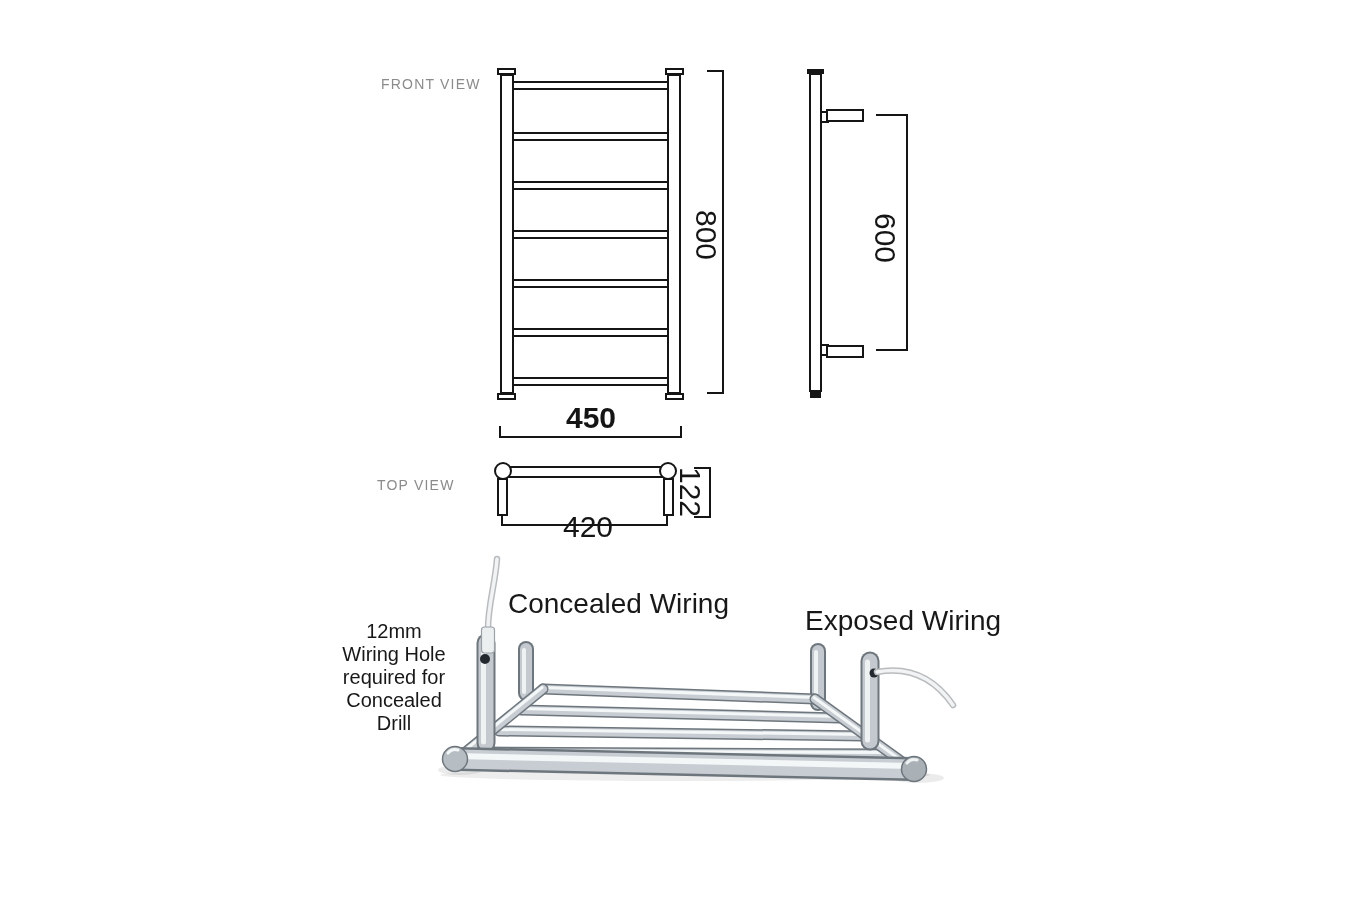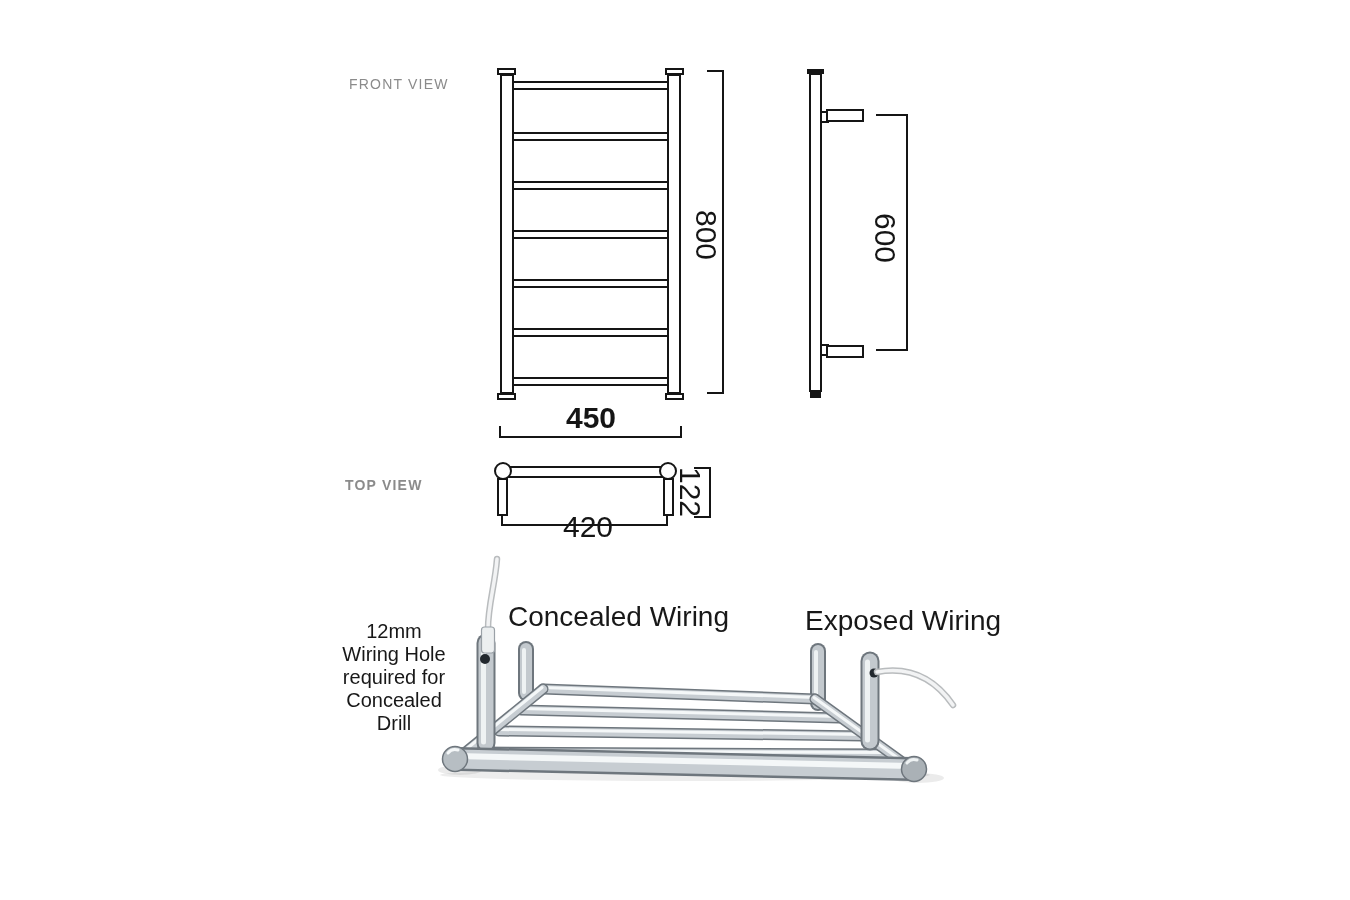--- a/index.html
+++ b/index.html
@@ -4,21 +4,21 @@
 <style>
   html,body{margin:0;padding:0;background:#fff;}
   #canvas{position:relative;width:1350px;height:900px;background:#ffffff;overflow:hidden;
           font-family:"Liberation Sans",sans-serif;}
   .abs{position:absolute;}
   .box{position:absolute;background:#fff;border:2px solid #151515;box-sizing:border-box;}
   .ln{position:absolute;background:#151515;}
   .dim{position:absolute;color:#151515;font-size:30px;line-height:30px;text-align:center;
        font-family:"Liberation Sans",sans-serif;white-space:nowrap;}
   .rot{transform:rotate(90deg);}
-  .view-label{position:absolute;color:#8b8b8b;font-size:14px;letter-spacing:1.2px;white-space:nowrap;}
+  .view-label{position:absolute;color:#8b8b8b;font-size:14px;letter-spacing:1.2px;white-space:nowrap;margin-left:32px;}
   .goth{position:absolute;color:#181818;white-space:nowrap;}
   .note-line{font-size:20px;line-height:23px;text-align:center;}
 </style>
 </head>
 <body>
 
 <div id="canvas">
 
   <div class="view-label" style="left:349px;top:76px;">FRONT VIEW</div>
 
@@ -60,21 +60,21 @@
     <div class="box" style="left:826px;top:109px;width:38px;height:13px;"></div>
     <div class="box" style="left:820px;top:344px;width:9px;height:12px;"></div>
     <div class="box" style="left:826px;top:345px;width:38px;height:13px;"></div>
 
     <div class="ln" style="left:906px;top:114px;width:2px;height:237px;"></div>
     <div class="ln" style="left:876px;top:114px;width:30px;height:2px;"></div>
     <div class="ln" style="left:876px;top:349px;width:30px;height:2px;"></div>
     <div class="dim rot" style="left:835px;top:223px;width:100px;height:30px;">600</div>
   </div>
 
-  <div class="view-label" style="left:345px;top:477px;font-weight:bold;">TOP VIEW</div>
+  <div class="view-label" style="left:345px;top:477px;">TOP VIEW</div>
 
   <div>
     <div class="box" style="left:502px;top:466px;width:167px;height:12px;"></div>
     <div class="box" style="left:497px;top:478px;width:11px;height:38px;"></div>
     <div class="box" style="left:663px;top:478px;width:11px;height:38px;"></div>
     <div class="box" style="left:494px;top:462px;width:18px;height:18px;border-radius:50%;"></div>
     <div class="box" style="left:659px;top:462px;width:18px;height:18px;border-radius:50%;"></div>
 
     <div class="ln" style="left:501px;top:524px;width:167px;height:2px;"></div>
     <div class="ln" style="left:501px;top:515px;width:2px;height:10px;"></div>
@@ -88,21 +88,21 @@
   </div>
 
   <div class="goth" style="left:328px;top:584px;width:132px;white-space:normal;margin-top:36px;">
     <div class="note-line">12mm</div>
     <div class="note-line">Wiring Hole</div>
     <div class="note-line">required for</div>
     <div class="note-line">Concealed</div>
     <div class="note-line">Drill</div>
   </div>
 
-  <div class="goth" style="left:508px;top:601px;font-size:28px;text-align:right;">Concealed Wiring</div>
+  <div class="goth" style="left:508px;top:588px;font-size:28px;text-align:right;">Concealed Wiring</div>
   <div class="goth" style="left:805px;top:605px;font-size:28px;">Exposed Wiring</div>
 
   <svg class="abs" style="left:430px;top:553px;" width="580" height="230" viewBox="0 0 580 230">
 
     <ellipse cx="255" cy="222" rx="245" ry="6" fill="rgba(0,0,0,0.07)"></ellipse>
     <ellipse cx="30" cy="217" rx="22" ry="5" fill="rgba(0,0,0,0.08)"></ellipse>
     <ellipse cx="488" cy="225" rx="26" ry="5" fill="rgba(0,0,0,0.08)"></ellipse>
 
     <g>
       <path d="M96,140 L96,96" stroke="#6e767d" stroke-width="16" stroke-linecap="round" fill="none"></path>

